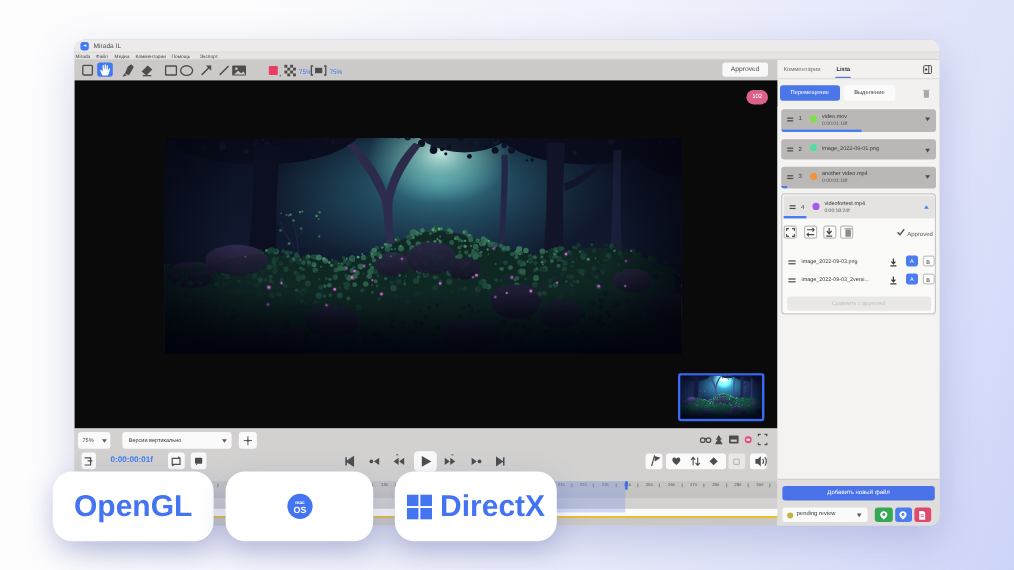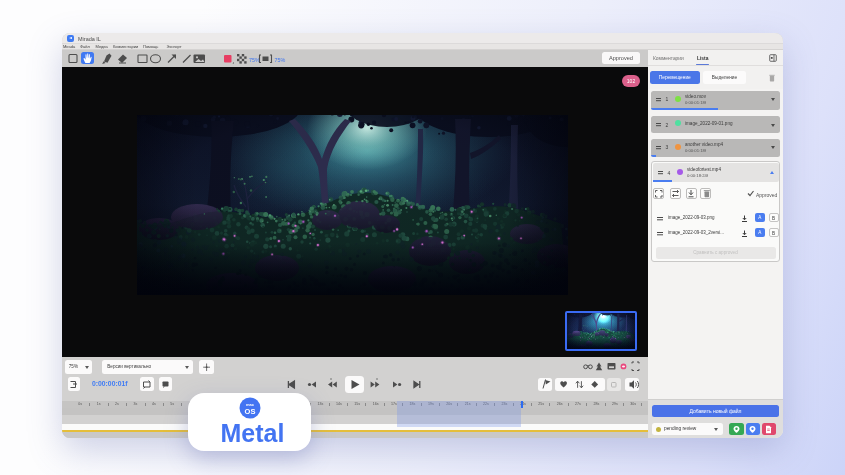--- a/index.html
+++ b/index.html
@@ -1671,23 +1671,34 @@
           <div class="sqbtn" style="left:113.7px;background:#e0486c">
             <svg width="9" height="9" viewBox="0 0 9 9" style="position:absolute;left:2.7px;top:1.5px">
               <path d="M2,0.8 L5.5,0.8 L7,2.3 L7,8.2 L2,8.2 Z" fill="#fff"></path>
               <path d="M3.2,4 L5.8,4 M3.2,5.5 L5.8,5.5" stroke="#e0486c" stroke-width="0.7"></path>
             </svg>
           </div>
         </div>
     </div>
   </div>
 
+  <div class="pill" style="left:44px; width:134px;">OpenGL</div>
   <div class="pill" style="left:188px; width:123px;flex-direction:column;">
       <span class="metalico">
         <svg width="22" height="22" viewBox="0 0 22 22" style="display:block">
           <circle cx="11" cy="11" r="10.5" fill="#4374f2"></circle>
           <text x="11" y="9" font-size="4" fill="#fff" text-anchor="middle" font-family="Liberation Sans">mac</text>
           <text x="11" y="16.5" font-size="7.5" font-weight="bold" fill="#fff" text-anchor="middle" font-family="Liberation Sans">OS</text>
         </svg>
       </span>
-      <span style="margin-left:6px">Metal</span>
+    </div>
+  <div class="pill" style="left:329px; width:135px;">
+      <span class="dxico">
+        <svg width="21" height="21" viewBox="0 0 21 21" style="display:block">
+          <rect x="0" y="0" width="9.7" height="9.7" fill="#4374f2"></rect>
+          <rect x="11.3" y="0" width="9.7" height="9.7" fill="#4374f2"></rect>
+          <rect x="0" y="11.3" width="9.7" height="9.7" fill="#4374f2"></rect>
+          <rect x="11.3" y="11.3" width="9.7" height="9.7" fill="#4374f2"></rect>
+        </svg>
+      </span>
+      <span style="margin-left:7px">DirectX</span>
     </div>
 </div>
 
 </body></html>

